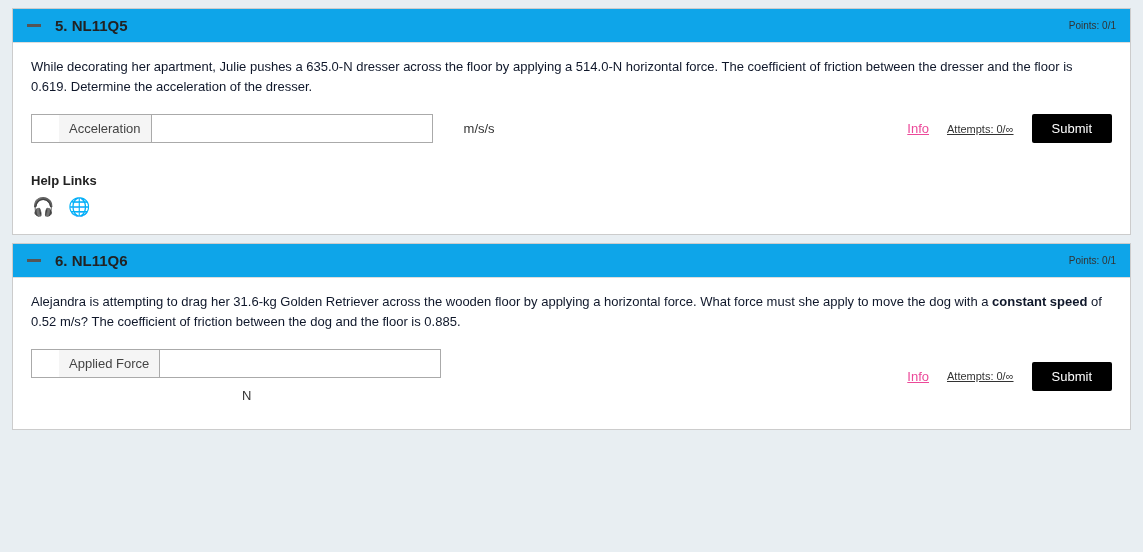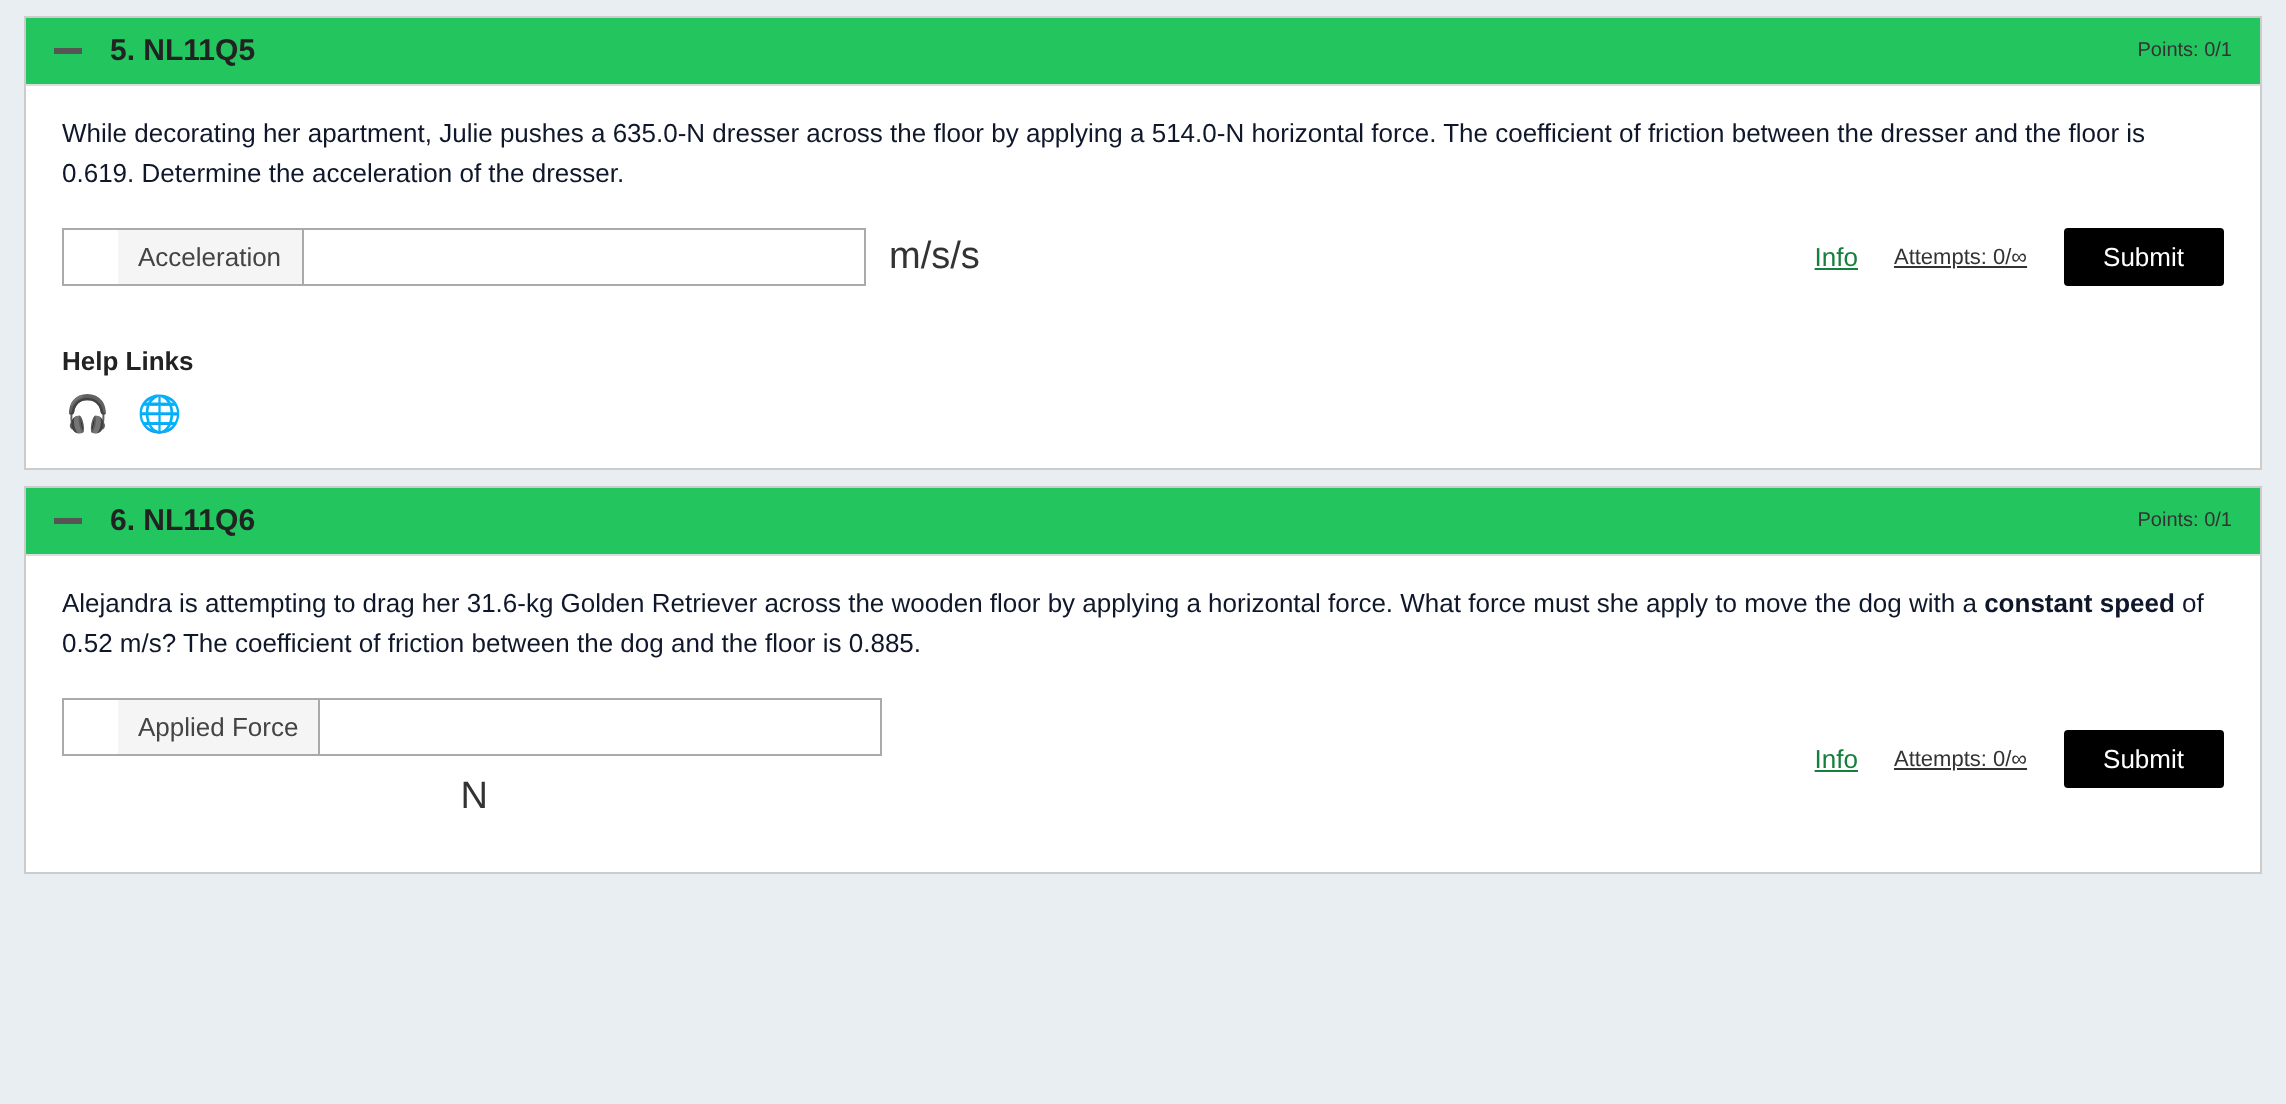--- a/index.html
+++ b/index.html
@@ -20,21 +20,21 @@
       border: 1px solid #ccc;
       margin: 8px 12px;
       padding: 0;
     }
     .question-header {
       display: flex;
       justify-content: space-between;
       align-items: center;
       padding: 8px 14px;
       border-bottom: 1px solid #ddd;
-      background: #22c55e;
+      background: #0ea5e9;
     }
     .question-title {
       display: flex;
       align-items: center;
       gap: 10px;
       font-weight: bold;
       font-size: 15px;
     }
     .minus-icon {
       display: inline-block;
@@ -77,33 +77,33 @@
     }
     .input-field {
       border: none;
       outline: none;
       padding: 6px 10px;
       font-size: 13px;
       width: 280px;
       background: #fff;
     }
     .unit-label {
-      font-size: 19px;
+      font-size: 13px;
       color: #333;
-      margin-left: 2px;
+      margin-left: 21px;
     }
     .actions-row {
       display: flex;
       align-items: center;
       gap: 18px;
       margin-left: auto;
     }
     .info-link {
       font-size: 13px;
-      color: #15803d;
+      color: #ec4899;
       text-decoration: underline;
       cursor: pointer;
     }
     .attempts-link {
       font-size: 11px;
       color: #333;
       text-decoration: underline;
       cursor: pointer;
     }
     .submit-btn {

